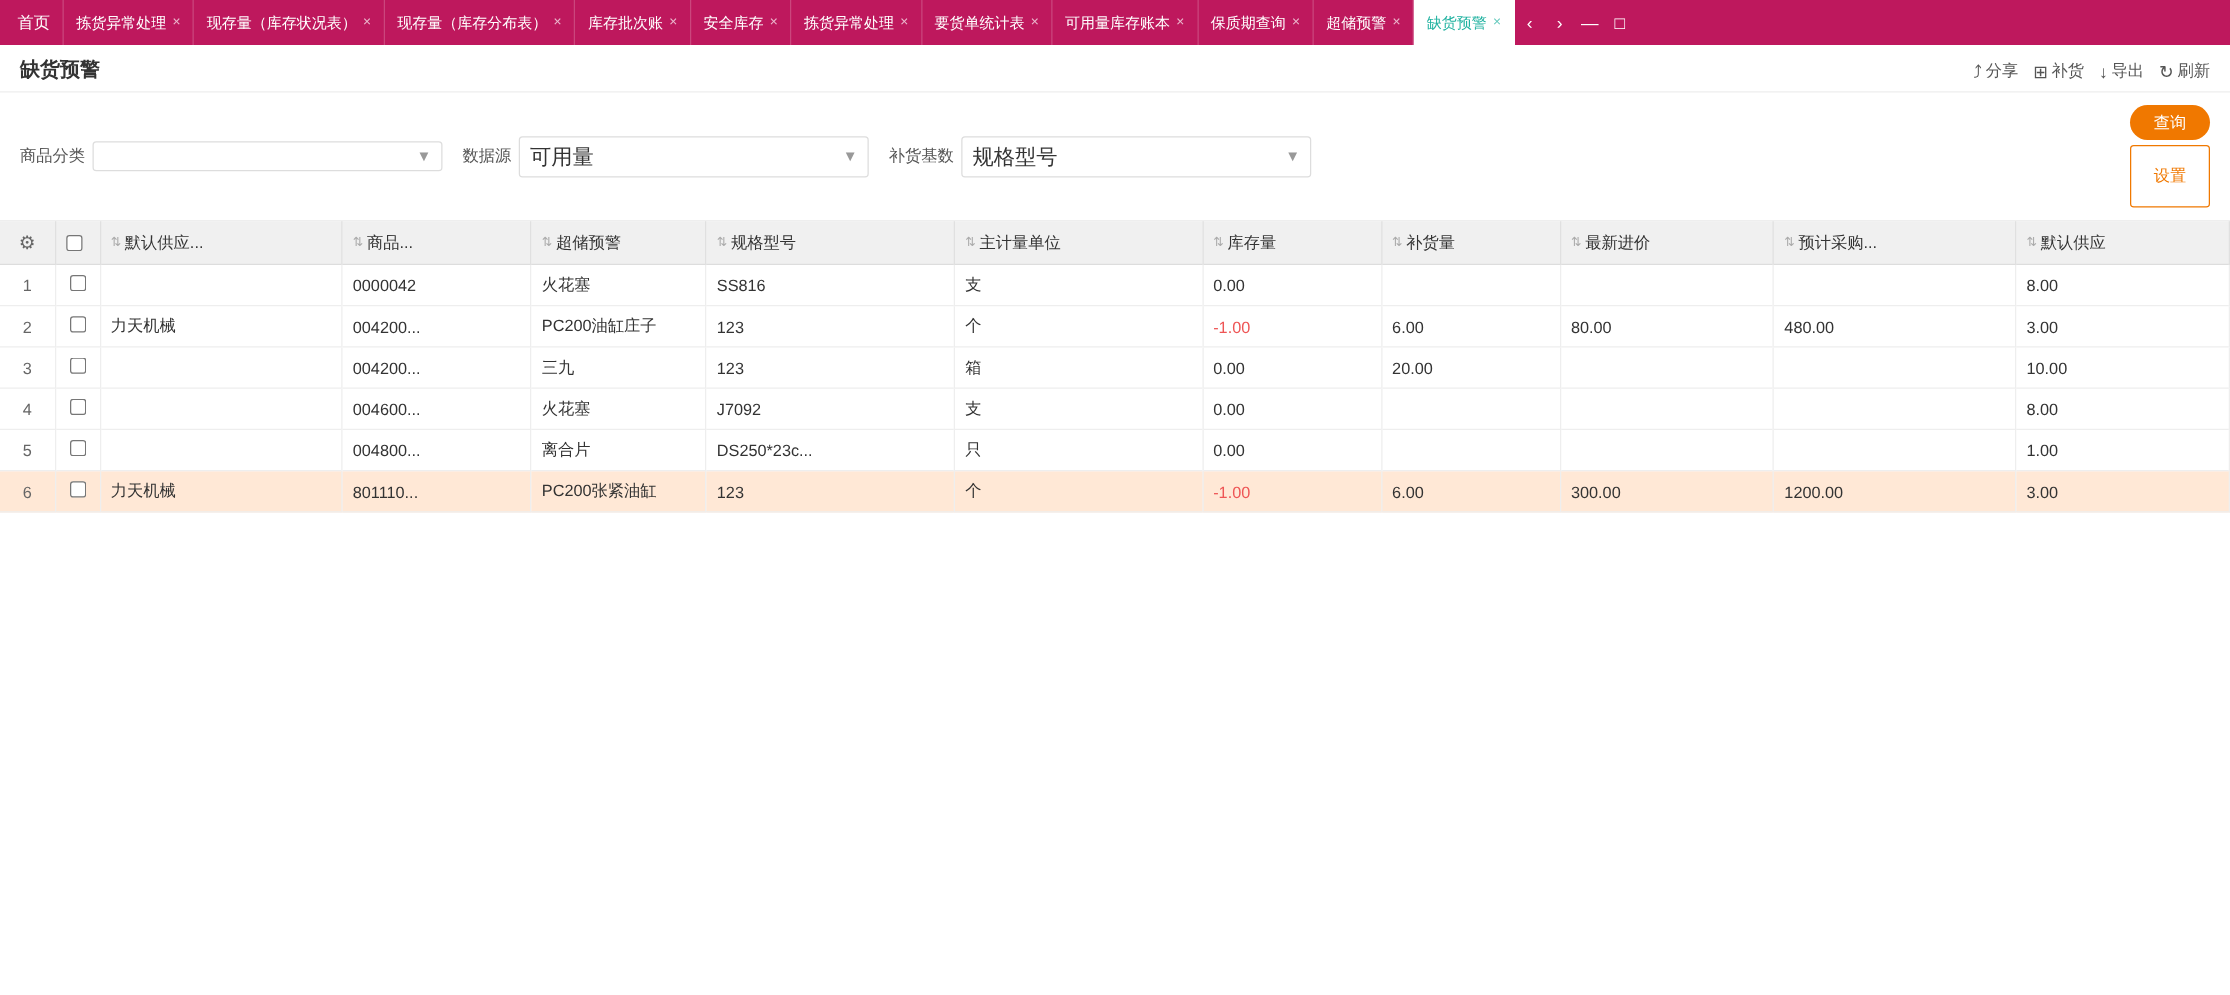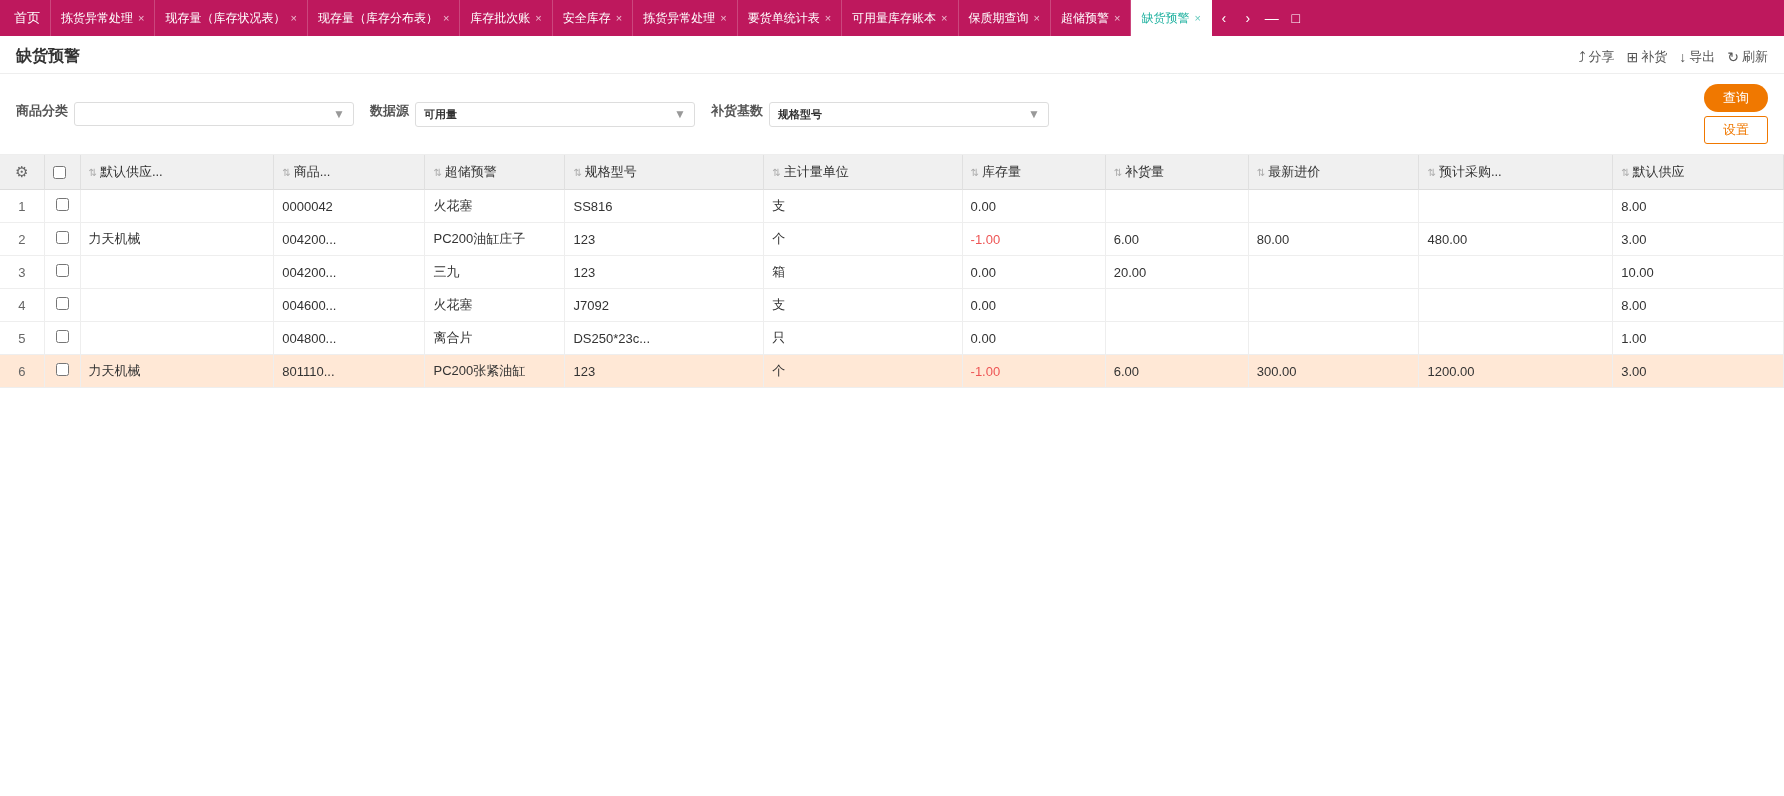--- a/index.html
+++ b/index.html
@@ -84,43 +84,43 @@
     .filter-bar {
       display: flex;
       align-items: center;
       padding: 10px 16px;
       gap: 16px;
       border-bottom: 1px solid #eee;
       flex-wrap: wrap;
     }
     .filter-group {
       display: flex;
+      align-items: center;
       gap: 6px;
-      font-weight: bold;
     }
     .filter-label {
       color: #555;
       font-size: 13px;
       white-space: nowrap;
     }
     .filter-select {
       display: flex;
       align-items: center;
       border: 1px solid #ddd;
       border-radius: 3px;
       padding: 4px 8px;
       min-width: 200px;
       background: #fff;
       cursor: pointer;
       position: relative;
     }
     .filter-select .select-value {
       flex: 1;
       color: #333;
-      font-size: 11px;
+      font-size: 17px;
     }
     .filter-select .select-arrow {
       color: #999;
       font-size: 12px;
       margin-left: 8px;
     }
     .filter-select-wide { min-width: 280px; }
     .filter-actions {
       margin-left: auto;
       display: flex;
@@ -134,21 +134,21 @@
       border-radius: 14px;
       padding: 5px 18px;
       font-size: 13px;
       cursor: pointer;
     }
     .btn-settings {
       background: #fff;
       color: #f07800;
       border: 1px solid #f07800;
       border-radius: 3px;
-      padding: 4px 18px;
+      padding: 15px 18px;
       font-size: 13px;
       cursor: pointer;
     }
 
     
     .table-container {
       padding: 0;
     }
     table {
       width: 100%;

